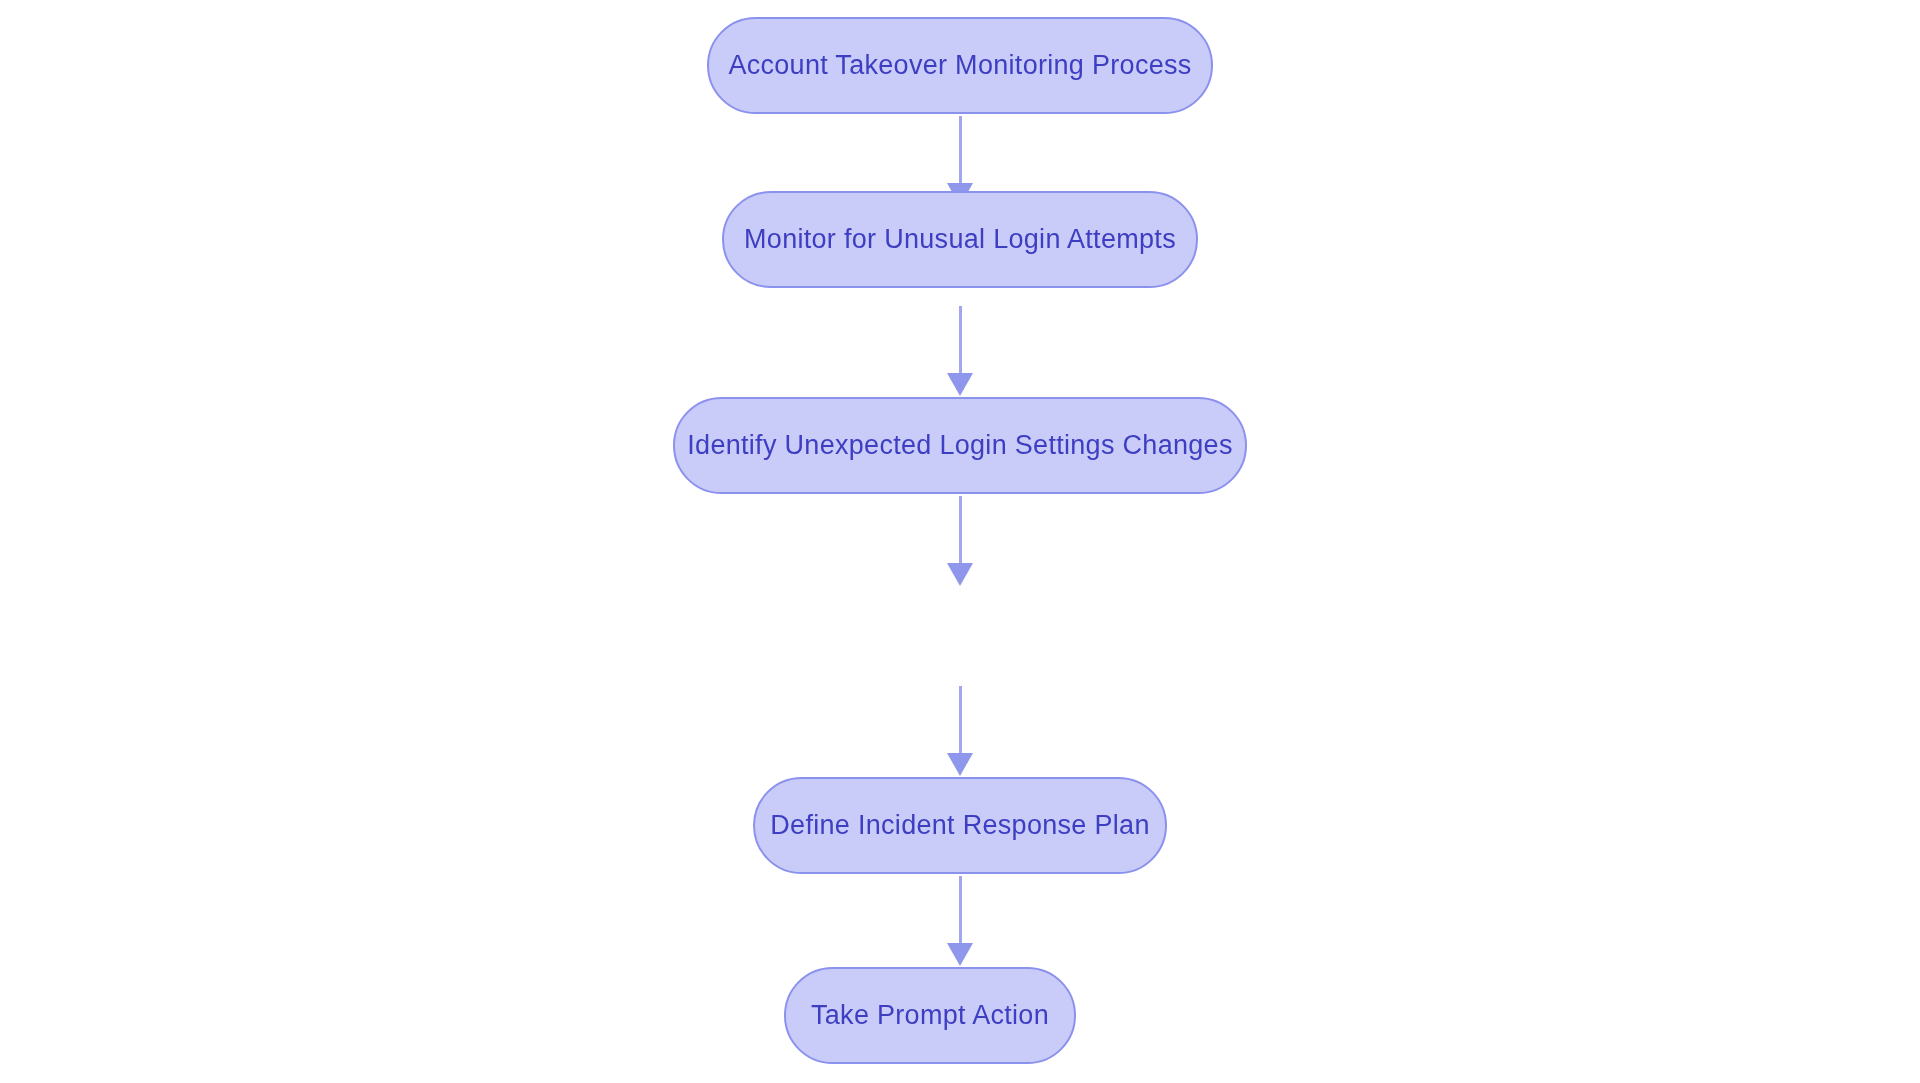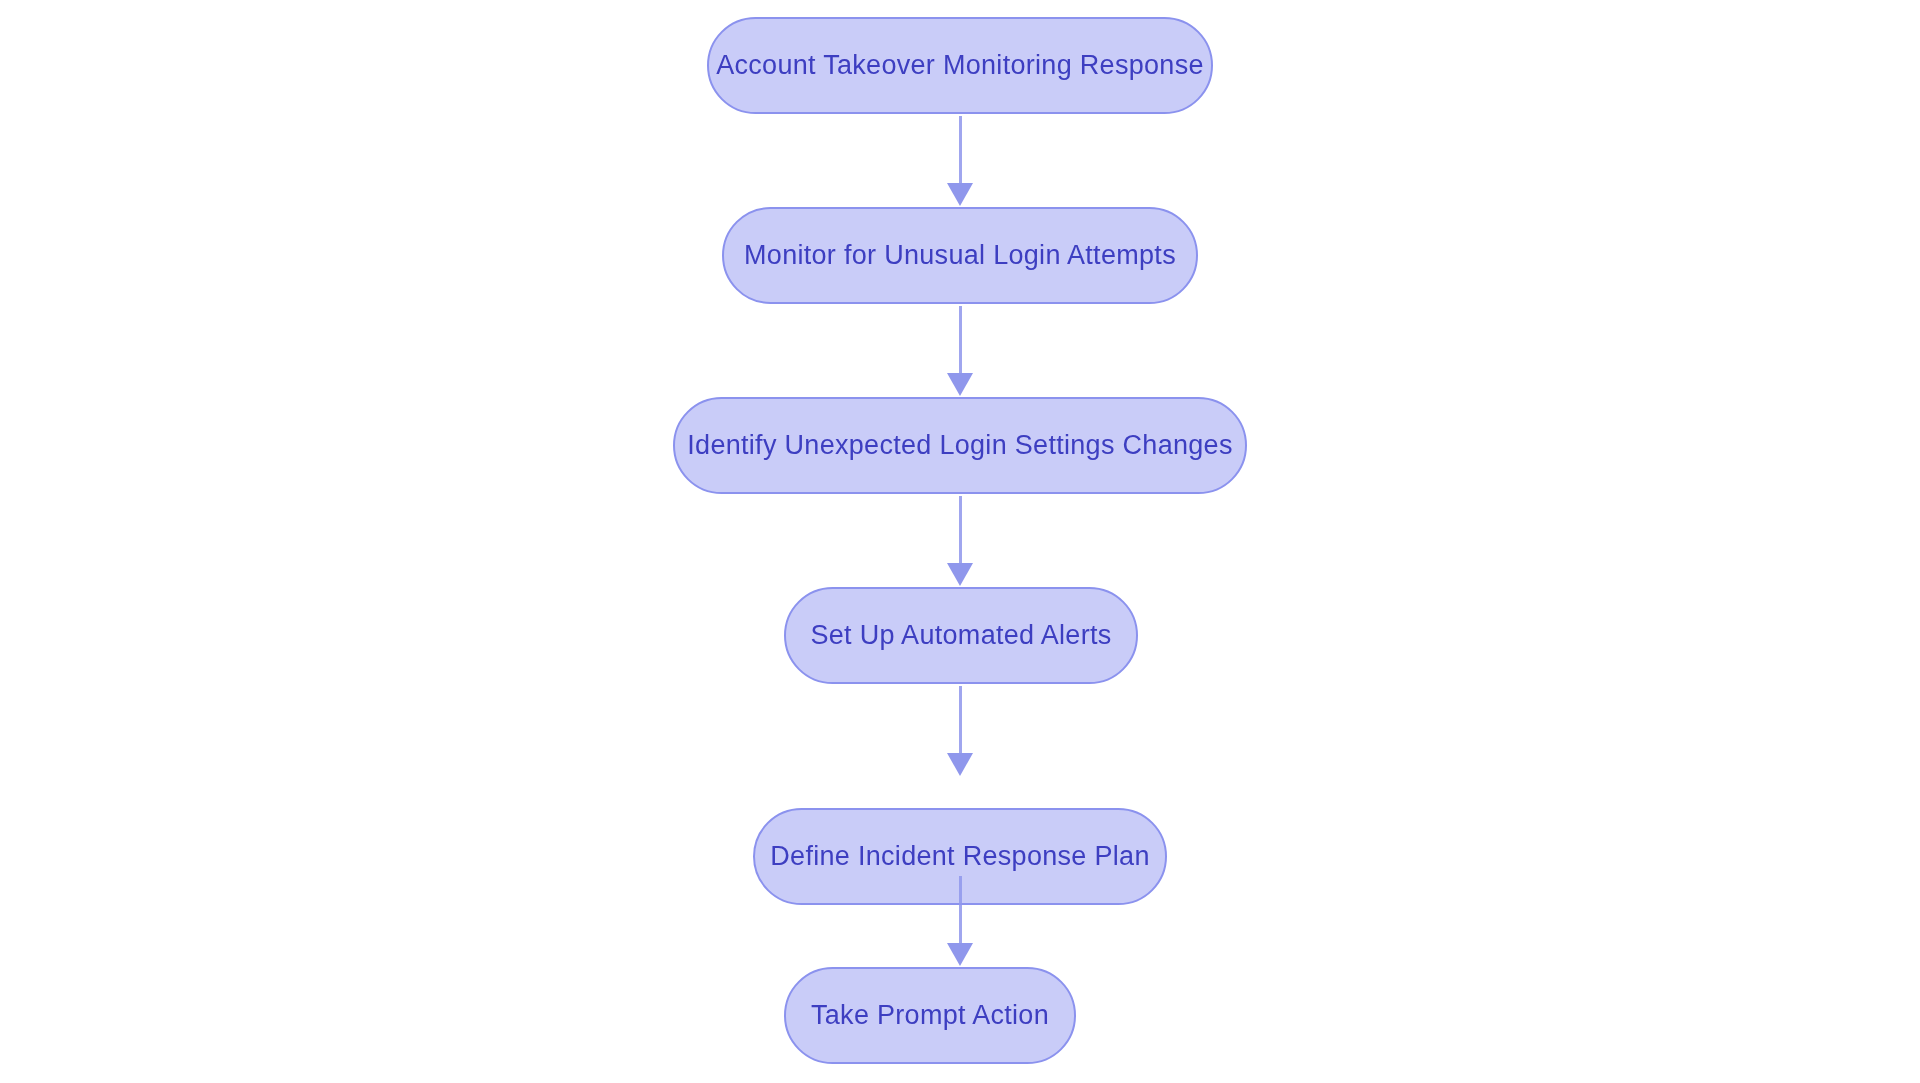--- a/index.html
+++ b/index.html
@@ -35,24 +35,24 @@
   }
   .flow-node .node-label {
     color: var(--node-text);
     font-size: 27px;
     font-weight: 400;
     letter-spacing: 0.3px;
     line-height: 1.2;
     white-space: nowrap;
   }
   .node-1 { left: 707px; top: 17px;  width: 506px; }
-  .node-2 { left: 722px; top: 207px; width: 476px; justify-content: center; }
+  .node-2 { left: 722px; top: 191px; width: 476px; justify-content: center; }
   .node-3 { left: 673px; top: 397px; width: 574px; }
   .node-4 { left: 784px; top: 587px; width: 354px; }
-  .node-5 { left: 753px; top: 808px; width: 414px; }
+  .node-5 { left: 753px; top: 777px; width: 414px; }
   .node-6 { left: 784px; top: 967px; width: 292px; }
 
   .edge-arrow {
     position: absolute;
     left: 947px;
     width: 26px;
     height: 90px;
     display: flex;
     flex-direction: column;
     align-items: center;
@@ -75,21 +75,21 @@
     border-right: 13px solid transparent;
     border-top: 23px solid var(--arrow);
   }
 </style>
 </head>
 <body>
 
 <div class="canvas">
 
   <div class="flow-node node-1">
-    <span class="node-label">Account Takeover Monitoring Response</span>
+    <span class="node-label">Account Takeover Monitoring Process</span>
   </div>
 
   <div class="edge-arrow edge-1">
     <div class="edge-line"></div>
     <div class="edge-head"></div>
   </div>
 
   <div class="flow-node node-2">
     <span class="node-label">Monitor for Unusual Login Attempts</span>
   </div>
@@ -101,23 +101,20 @@
 
   <div class="flow-node node-3">
     <span class="node-label">Identify Unexpected Login Settings Changes</span>
   </div>
 
   <div class="edge-arrow edge-3">
     <div class="edge-line"></div>
     <div class="edge-head"></div>
   </div>
 
-  <div class="flow-node node-4">
-    <span class="node-label">Set Up Automated Alerts</span>
-  </div>
 
   <div class="edge-arrow edge-4">
     <div class="edge-line"></div>
     <div class="edge-head"></div>
   </div>
 
   <div class="flow-node node-5">
     <span class="node-label">Define Incident Response Plan</span>
   </div>
 

